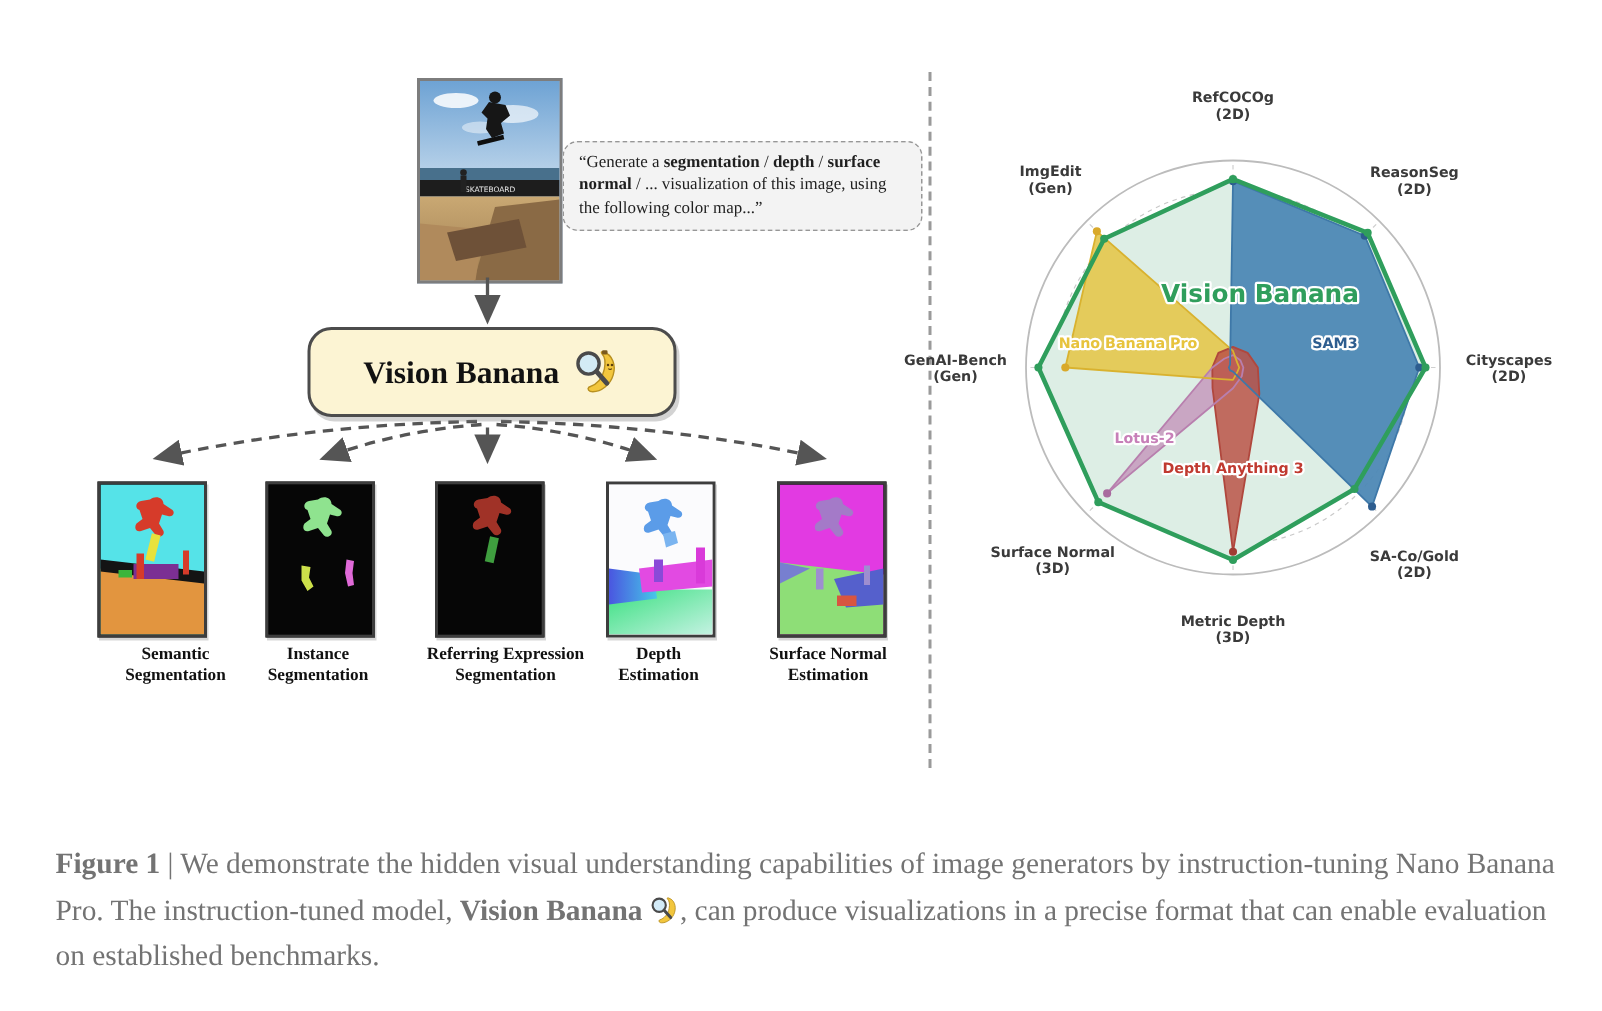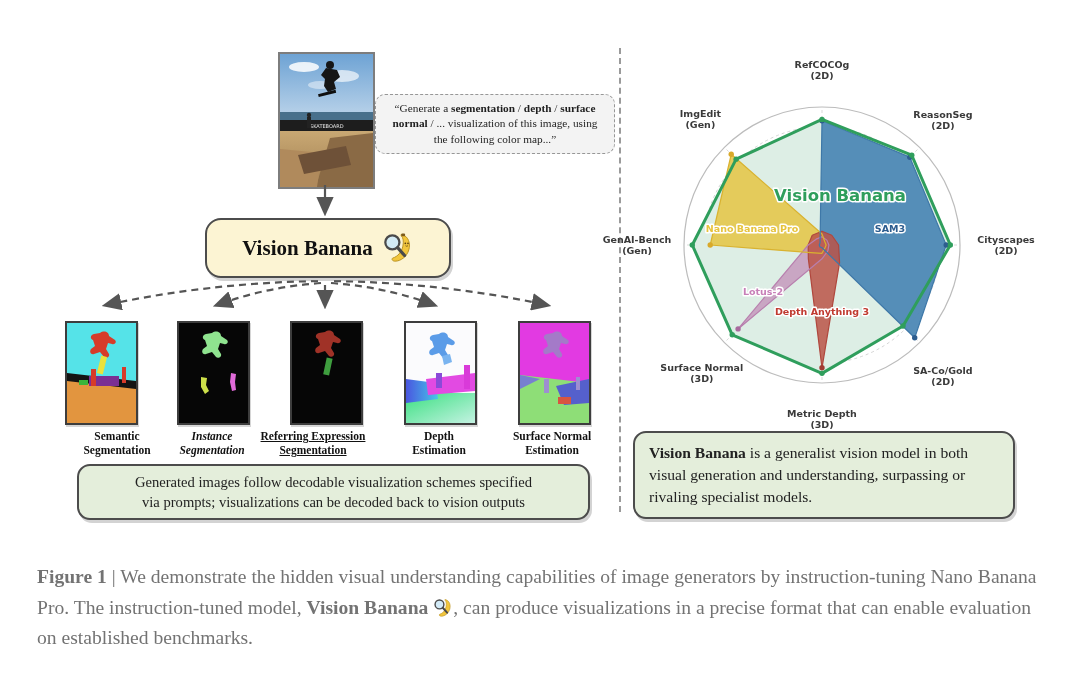--- a/index.html
+++ b/index.html
@@ -3,21 +3,21 @@
 <meta charset="utf-8">
 <style>
   html,body{margin:0;padding:0;background:#ffffff;}
   .page{position:relative;width:1068px;height:674px;background:#ffffff;overflow:hidden;
         font-family:"Liberation Serif", serif;color:#1a1a1a;}
   .abs{position:absolute;}
   
   .photo-frame{left:278px;top:52px;width:93px;height:133px;border:2px solid #7d7d7d;background:#9db8d2;}
   .prompt-box{left:375px;top:94px;width:240px;box-sizing:border-box;background:#f3f3f3;
               border:1.6px dashed #979797;border-radius:10px;padding:6px 10px;
-              font-size:11.3px;line-height:1.36;color:#1f1f1f;text-align:center;}
+              font-size:11.3px;line-height:1.36;color:#1f1f1f;}
   .model-box{left:205px;top:218px;width:242px;height:56px;background:#fcf4d3;border:2.5px solid #4c4c4c;
              border-radius:16px;display:flex;align-items:center;justify-content:center;gap:9px;
              box-shadow:2px 3px 0 rgba(130,130,130,.35);}
   .model-box .label{font-weight:bold;font-size:21px;color:#111;}
   .thumb{top:321px;width:69px;height:100px;border:2px solid #3d3d3d;background:#000;box-shadow:1px 2px 0 rgba(120,120,120,.3);}
   .thumb svg{display:block;}
   .thumb-label{top:429px;width:130px;text-align:center;font-weight:bold;font-size:11.5px;line-height:1.25;color:#111;}
   .note-box{background:#e4eedb;border:2px solid #4c4c4c;border-radius:13px;
             box-shadow:2px 3px 0 rgba(130,130,130,.35);box-sizing:border-box;}
   .note-left{left:77px;top:464px;width:513px;padding:6px 12px;text-align:center;
@@ -161,29 +161,25 @@
       <polygon points="36,63 69,56 69,80 44,82" fill="#5560cc"></polygon>
       <polygon points="0,52 20,56 0,66" fill="#777fd0"></polygon>
       <rect x="38" y="74" width="13" height="7" fill="#d85540"></rect>
       <rect x="24" y="56" width="5" height="14" fill="#9e8ed0"></rect>
       <rect x="56" y="54" width="4" height="13" fill="#9e8ed0"></rect>
       <path d="M33 10 c4,-3 9,-1 9,3 l6 4 c2,2 0,5 -3,4 l-4,-1 -2,6 3,5 c1,3 -3,5 -5,3 l-4,-5 -6,2 c-3,1 -5,-2 -3,-5 l4,-3 -2,-6 c-3,-1 -3,-5 1,-6 z" fill="#a47ac8"></path>
     </svg>
   </div>
 
   <div class="abs thumb-label" style="left:52px;"><span>Semantic</span><br><span>Segmentation</span></div>
-  <div class="abs thumb-label" style="left:147px;font-style:italic;"><span>Instance</span><br><span>Segmentation</span></div>
-  <div class="abs thumb-label" style="left:248px;text-decoration:underline;"><span>Referring Expression</span><br><span>Segmentation</span></div>
+  <div class="abs thumb-label" style="left:147px;"><span>Instance</span><br><span>Segmentation</span></div>
+  <div class="abs thumb-label" style="left:272px;"><span>Referring Expression</span><br><span>Segmentation</span></div>
   <div class="abs thumb-label" style="left:374px;"><span>Depth</span><br><span>Estimation</span></div>
   <div class="abs thumb-label" style="left:487px;"><span>Surface Normal</span><br><span>Estimation</span></div>
 
-  <div class="abs note-box note-left">
-    <span>Generated images follow decodable visualization schemes specified</span><br>
-    <span>via prompts; visualizations can be decoded back to vision outputs</span>
-  </div>
 
   <div class="abs divider"></div>
 
   <svg class="abs" style="left:600px;top:55px;" width="460" height="380" id="radar-svg">
       <circle cx="222" cy="190" r="19.714285714285715" fill="none" stroke="#c9c9c9" stroke-width="0.8" stroke-dasharray="3 3"></circle>
       <circle cx="222" cy="190" r="39.42857142857143" fill="none" stroke="#c9c9c9" stroke-width="0.8" stroke-dasharray="3 3"></circle>
       <circle cx="222" cy="190" r="59.142857142857146" fill="none" stroke="#c9c9c9" stroke-width="0.8" stroke-dasharray="3 3"></circle>
       <circle cx="222" cy="190" r="78.85714285714286" fill="none" stroke="#c9c9c9" stroke-width="0.8" stroke-dasharray="3 3"></circle>
       <circle cx="222" cy="190" r="98.57142857142857" fill="none" stroke="#c9c9c9" stroke-width="0.8" stroke-dasharray="3 3"></circle>
       <circle cx="222" cy="190" r="118.28571428571429" fill="none" stroke="#c9c9c9" stroke-width="0.8" stroke-dasharray="3 3"></circle>
@@ -230,23 +226,20 @@
       <text x="101.79184719828693" y="316.2081528017131" text-anchor="middle" class="axis-label"><tspan x="101.79184719828693">Surface Normal</tspan><tspan x="101.79184719828693" dy="11">(3D)</tspan></text>
       <text x="37" y="188.00000000000003" text-anchor="middle" class="axis-label"><tspan x="37">GenAI-Bench</tspan><tspan x="37" dy="11">(Gen)</tspan></text>
       <text x="100.3776336359138" y="62.37763363591384" text-anchor="middle" class="axis-label"><tspan x="100.3776336359138">ImgEdit</tspan><tspan x="100.3776336359138" dy="11">(Gen)</tspan></text>
       <text x="240" y="146" text-anchor="middle" class="series-label" font-size="16.5" fill="#2f9e5c">Vision Banana</text>
       <text x="152" y="177" text-anchor="middle" class="series-label" font-size="9.5" fill="#e7c33c">Nano Banana Pro</text>
       <text x="290" y="177" text-anchor="middle" class="series-label" font-size="9.5" fill="#2d5d8f">SAM3</text>
       <text x="163" y="240" text-anchor="middle" class="series-label" font-size="9.5" fill="#c77fb8">Lotus-2</text>
       <text x="222" y="260" text-anchor="middle" class="series-label" font-size="9.5" fill="#c03a30">Depth Anything 3</text>
     </svg>
 
-  <div class="abs note-box note-right">
-    <span class="b">Vision Banana</span><span> is a generalist vision model in both visual generation and understanding, surpassing or rivaling specialist models.</span>
-  </div>
 
   <div class="abs caption">
     <span class="b">Figure 1</span><span> | We demonstrate the hidden visual understanding capabilities of image generators by instruction-tuning Nano Banana Pro. The instruction-tuned model, </span><span class="b">Vision Banana</span>
     <svg class="icon-inline" width="20" height="20" viewBox="0 0 34 34">
       <path d="M22 3 C28 5 30.5 12 28.5 19 C26.5 26 20 31 14 31 C11 31 10 29 11.2 27.8 C17 26 21 21 22.2 15 C23.2 10 22.5 6 20.5 4 C19.5 2.5 20.6 2.4 22 3 Z" fill="#f2c63d" stroke="#b8901f" stroke-width="1"></path>
       <circle cx="11" cy="11" r="7.5" fill="#cfe9f7" fill-opacity="0.92" stroke="#4a4a4a" stroke-width="2.4"></circle>
       <line x1="16.6" y1="16.6" x2="24" y2="25" stroke="#4a4a4a" stroke-width="3.4" stroke-linecap="round"></line>
     </svg><span>, can produce visualizations in a precise format that can enable evaluation on established benchmarks.</span>
   </div>
 

